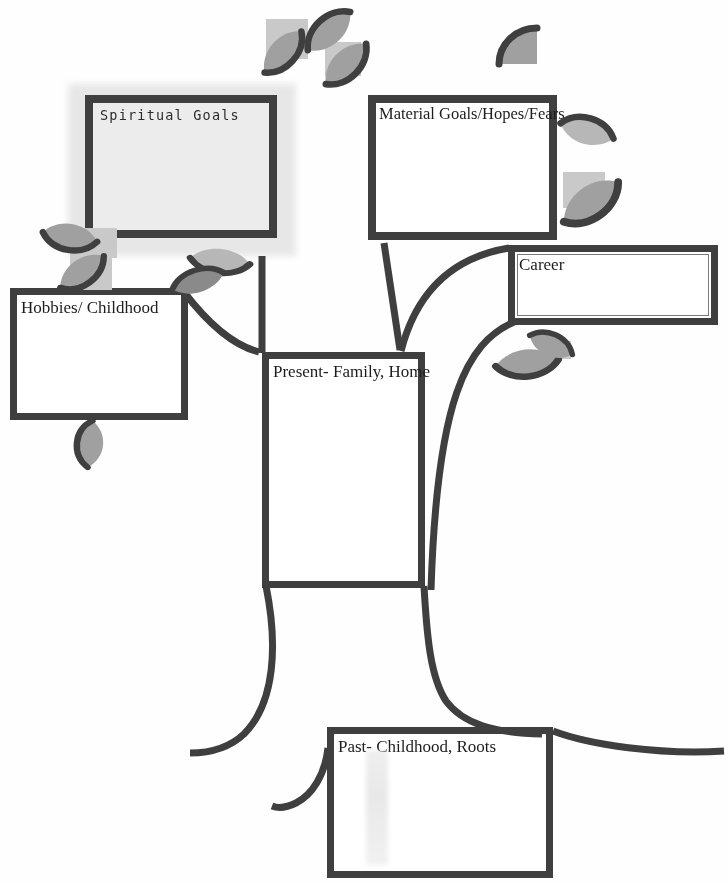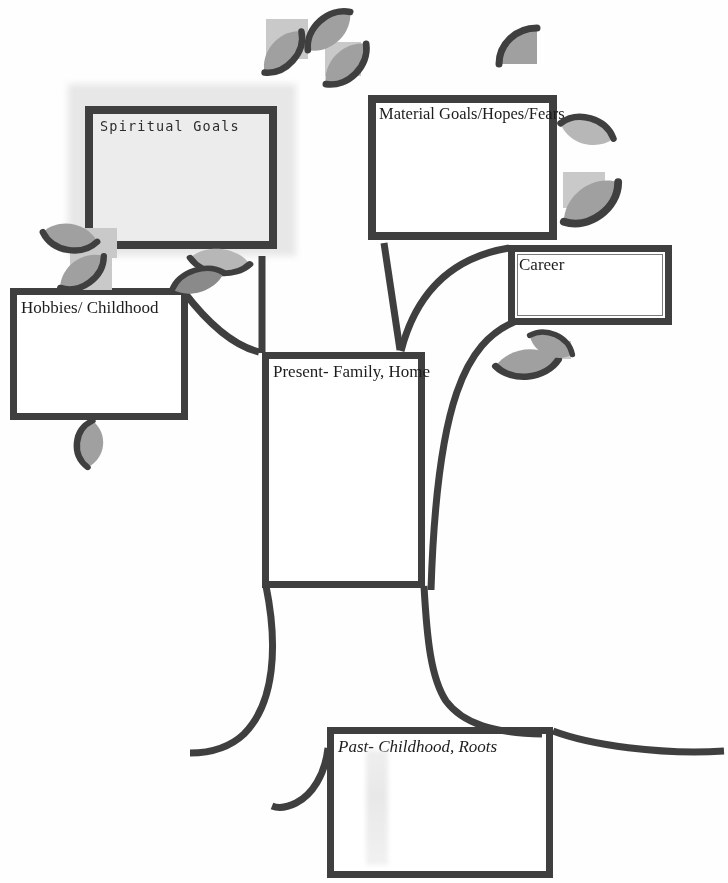--- a/index.html
+++ b/index.html
@@ -45,42 +45,42 @@
   .la{fill:none;stroke:var(--ink,#3f3f3f);stroke-width:7;stroke-linecap:round;}
   .sq{fill:var(--square,#c9c9c9);stroke:none;}
 </style>
 </head>
 <body>
 
 <div id="canvas">
 
   <div id="halo-spiritual"></div>
 
-  <div class="box" id="box-spiritual" style="left:85px;top:95px;width:192px;height:143px;margin-top:11px;">
+  <div class="box" id="box-spiritual" style="left:85px;top:95px;width:192px;height:143px;">
     <span class="lbl">Spiritual Goals</span>
   </div>
 
   <div class="box" id="box-material" style="left:368px;top:95px;width:189px;height:145px;">
     <span class="lbl">Material Goals/Hopes/Fears</span>
   </div>
 
-  <div class="box" id="box-career" style="left:508px;top:245px;width:164px;height:80px;">
+  <div class="box" id="box-career" style="left:508px;top:245px;width:210px;height:80px;">
     <div class="inner-line"></div>
     <span class="lbl">Career</span>
   </div>
 
   <div class="box" id="box-hobbies" style="left:10px;top:288px;width:178px;height:132px;">
     <span class="lbl">Hobbies/ Childhood</span>
   </div>
 
   <div class="box" id="box-present" style="left:262px;top:352px;width:163px;height:236px;">
     <span class="lbl">Present- Family, Home</span>
   </div>
 
-  <div class="box" id="box-past" style="left:327px;top:727px;width:226px;height:151px;font-style:italic;">
+  <div class="box" id="box-past" style="left:327px;top:727px;width:226px;height:151px;">
     <span class="lbl">Past- Childhood, Roots</span>
   </div>
 
   <div id="watermark"></div>
 
   <svg id="tree-svg" width="728" height="883" viewBox="0 0 728 883">
     <defs>
       <path id="lensFill" d="M-30,0 C-16,-19 16,-19 30,0 C16,19 -16,19 -30,0 Z"></path>
       <path id="arcTop" d="M-30,0 C-16,-19 16,-19 30,0"></path>
       <path id="arcBot" d="M-30,0 C-16,19 16,19 30,0"></path>

